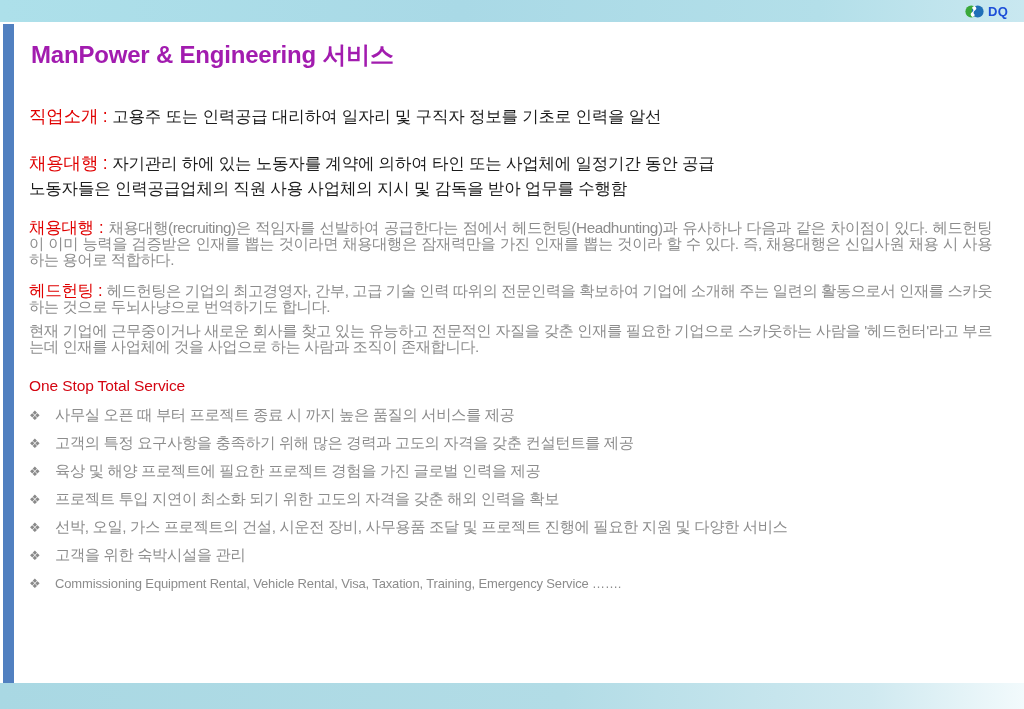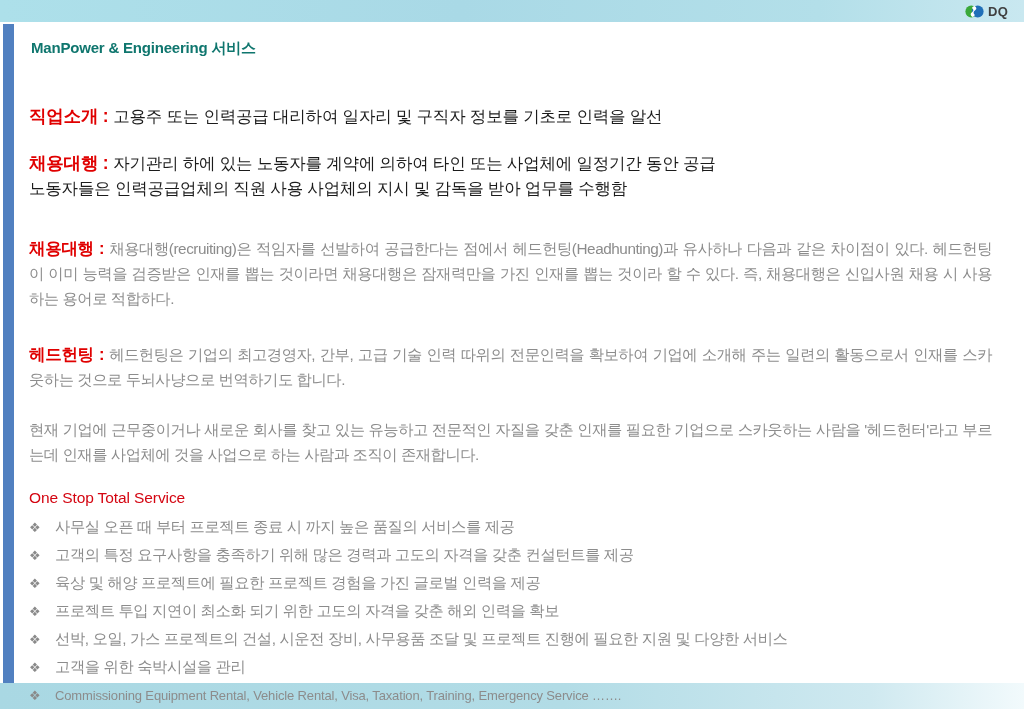--- a/index.html
+++ b/index.html
@@ -61,77 +61,76 @@
   }
   .logo-mark {
     width: 19px;
     height: 19px;
     display: block;
   }
   .logo-text {
     font-family: "Liberation Sans", sans-serif;
     font-size: 13px;
     font-weight: bold;
-    color: #404040;
+    color: #1d4ed8;
     letter-spacing: 0.2px;
     line-height: 1;
   }
 
   
   .slide-title {
     position: absolute;
     left: 31px;
     top: 39px;
-    font-size: 15px;
+    font-size: 24px;
     font-weight: bold;
-    color: #0f766e;
+    color: #a21caf;
     letter-spacing: -0.2px;
     white-space: nowrap;
   }
 
   
   .content {
     position: absolute;
     left: 29px;
     top: 104px;
     width: 964px;
   }
 
   .para {
     margin: 0 0 0 0;
   }
 
   .lbl-red {
     color: #e00000;
-    font-weight: bold;
+    font-weight: normal;
   }
 
   
   .grp-a {
     font-size: 16.5px;
     color: #1b1b1b;
     line-height: 25px;
     letter-spacing: -0.2px;
   }
   .grp-a .lbl-red { font-size: 17.5px; }
 
   .spacer-18 { height: 18px; }
   .spacer-14 { height: 14px; }
   .spacer-8  { height: 8px; }
   .spacer-22 { height: 22px; }
 
   
   .grp-b {
     font-size: 15.3px;
     color: #8c8c8c;
-    line-height: 25px;
+    line-height: 16px;
     letter-spacing: -0.45px;
     text-align: justify;
     width: 963px;
-    margin-top: 17px;
   }
   .grp-b .lbl-red { font-size: 16.5px; letter-spacing: -0.3px; }
 
   
   .ost-head {
     font-size: 15.5px;
     font-weight: normal;
     color: #d40511;
     letter-spacing: -0.1px;
   }

